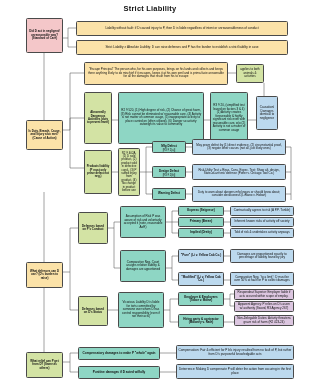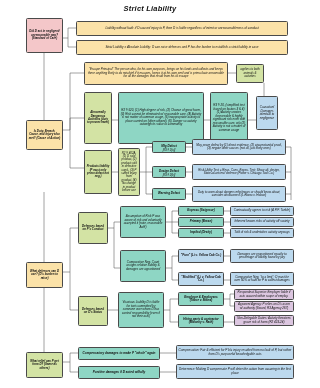--- a/index.html
+++ b/index.html
@@ -2,21 +2,21 @@
 <html><head>
 <meta charset="utf-8">
 <style>
   html,body{margin:0;padding:0;}
   body{
     width:300px;height:388px;background:#ffffff;
     font-family:"Liberation Sans","DejaVu Sans",sans-serif;
     position:relative;overflow:hidden;
     -webkit-font-smoothing:antialiased;
   }
-  #canvas{position:absolute;left:0;top:0;width:300px;height:388px;font-style:italic;}
+  #canvas{position:absolute;left:0;top:0;width:300px;height:388px;}
   .title{
     position:absolute;left:0;top:4px;width:300px;text-align:center;
     font-size:7.5px;font-weight:bold;color:#111;letter-spacing:.2px;
   }
   .box{
     position:absolute;box-sizing:border-box;
     border:0.6px solid #4a4a4a;border-radius:1.5px;
     display:flex;align-items:center;justify-content:center;
     text-align:center;color:#111;
     font-size:2.9px;line-height:1.17;

